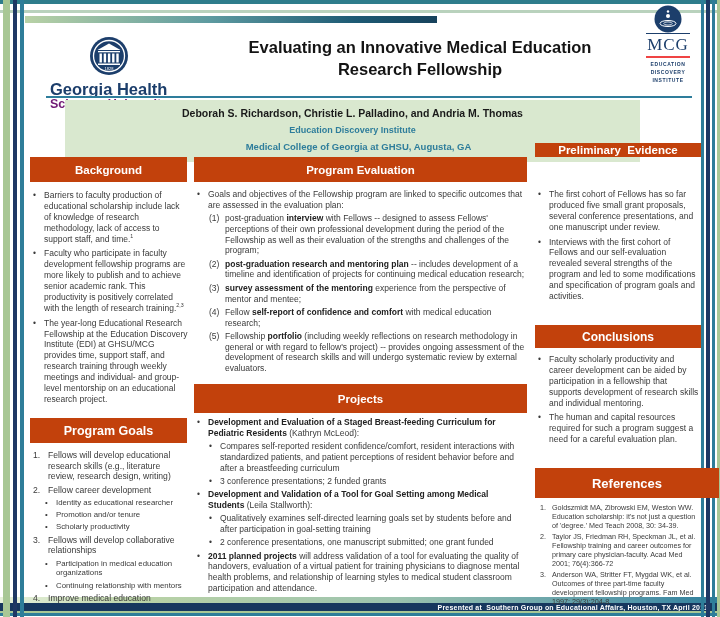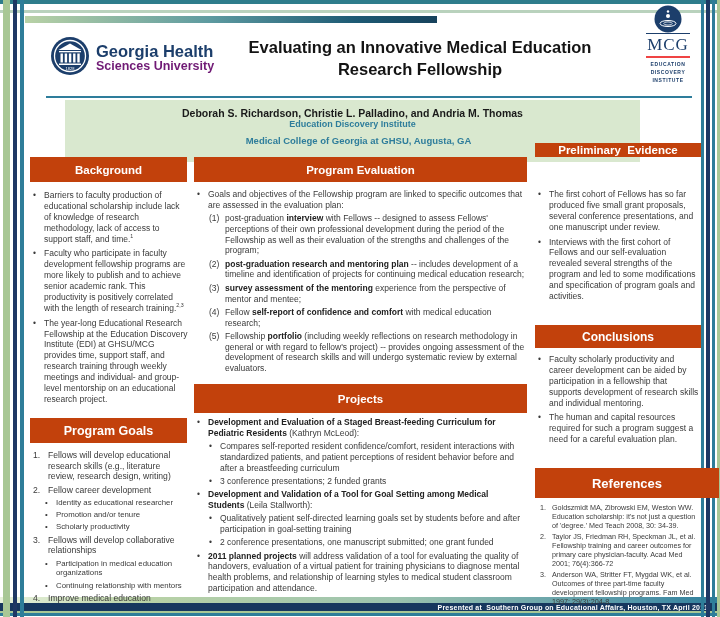--- a/index.html
+++ b/index.html
@@ -21,36 +21,36 @@
     font-weight:bold;color:#fff;text-decoration:underline;letter-spacing:.2px;white-space:pre;}
   .bot-s1{left:0;bottom:4px;width:720px;height:2px;background:#a8c795;}
   .bot-s2{left:0;bottom:1px;width:720px;height:3px;background:#2e7d99;}
   .stripes-left{left:0;top:0;width:28px;height:617px;
     background:linear-gradient(90deg,transparent 0 3px,#a8c795 3px 10px,transparent 10px 13px,#1f3864 13px 17px,transparent 17px 20px,#2e7d99 20px 24px,transparent 24px 28px);}
   .stripes-right{left:700px;top:0;width:20px;height:617px;
     background:linear-gradient(90deg,transparent 0 1px,#2e7d99 1px 4px,transparent 4px 6px,#1f3864 6px 10px,transparent 10px 12px,#2e7d99 12px 15px,transparent 15px 17px,#a8c795 17px 20px);}
   .panel{left:28px;top:26px;width:672px;height:569px;background:#fff;}
 
   
-  .ghsu{left:50px;top:36px;display:flex;align-items:center;gap:6px;}
+  .ghsu{left:50px;top:36px;display:flex;align-items:center;flex-direction:column;}
   .ghsu-l1{font-size:16.5px;font-weight:bold;color:#1c3e6b;line-height:1.1;}
   .ghsu-l2{font-size:12.5px;font-weight:bold;color:#701a75;line-height:1.1;}
   .title{left:215px;top:36px;width:410px;text-align:center;font-weight:bold;color:#141414;
     font-size:16.5px;line-height:22px;}
   .mcg{left:642px;top:5px;width:52px;text-align:center;color:#1c3e6b;}
   .mcg svg{display:block;margin:0 auto;}
   .mcg-abbr{font-family:"Liberation Serif", serif;font-size:17px;letter-spacing:1px;
     border-top:1px solid #1c3e6b;border-bottom:2px solid #ef4444;padding:1px 0;margin:0 4px 0 4px;}
   .mcg-lines{font-size:5px;font-weight:bold;letter-spacing:.6px;line-height:8px;margin-top:2px;}
   .header-rule{left:46px;top:96px;width:646px;height:2px;background:#2e7d9b;}
 
   
   .authors{left:65px;top:100px;width:575px;height:62px;background:#d9e8cf;text-align:center;}
   .authors-names{font-size:10.5px;font-weight:bold;color:#1a1a1a;margin-top:7px;}
-  .authors-inst{font-size:9px;font-weight:bold;color:#2e7d9b;}
+  .authors-inst{font-size:9px;font-weight:bold;color:#2e7d9b;margin-top:6px;}
   .authors-col{font-size:9.5px;font-weight:bold;color:#2e7d9b;margin-top:6px;padding-left:12px;}
 
   
   .sec-hdr{background:#c2410c;color:#fff;font-weight:bold;font-size:11.5px;
     display:flex;align-items:center;justify-content:center;}
   .sec-hdr span{white-space:pre;}
   #hdr-bg{left:30px;top:157px;width:157px;height:25px}
   #hdr-pe{left:194px;top:157px;width:333px;height:25px}
   #hdr-pre{left:535px;top:143px;width:166px;height:14px}
   #hdr-goals{left:30px;top:418px;width:157px;height:25px;font-size:12.5px}
@@ -264,21 +264,21 @@
       <div class="li ind-1">
         <span class="marker">•</span>
         <span class="txt"><span>3 conference presentations; 2 funded grants</span></span>
       </div>
       <div class="li ind-0">
         <span class="marker">•</span>
         <span class="txt"><span class="b">Development and Validation of a Tool for Goal Setting among Medical Students</span><span> (Leila Stallworth):</span></span>
       </div>
       <div class="li ind-1">
         <span class="marker">•</span>
-        <span class="txt"><span>Qualitatively patient self-directed learning goals set by students before and after participation in goal-setting training</span></span>
+        <span class="txt"><span>Qualitatively examines self-directed learning goals set by students before and after participation in goal-setting training</span></span>
       </div>
       <div class="li ind-1">
         <span class="marker">•</span>
         <span class="txt"><span>2 conference presentations, one manuscript submitted; one grant funded</span></span>
       </div>
       <div class="li ind-0">
         <span class="marker">•</span>
         <span class="txt"><span class="b">2011 planned projects</span><span> will address validation of a tool for evaluating the quality of handovers, evaluation of a virtual patient for training physicians to diagnose mental health problems, and relationship of learning styles to medical student classroom participation and attendance.</span></span>
       </div>
     </div>

